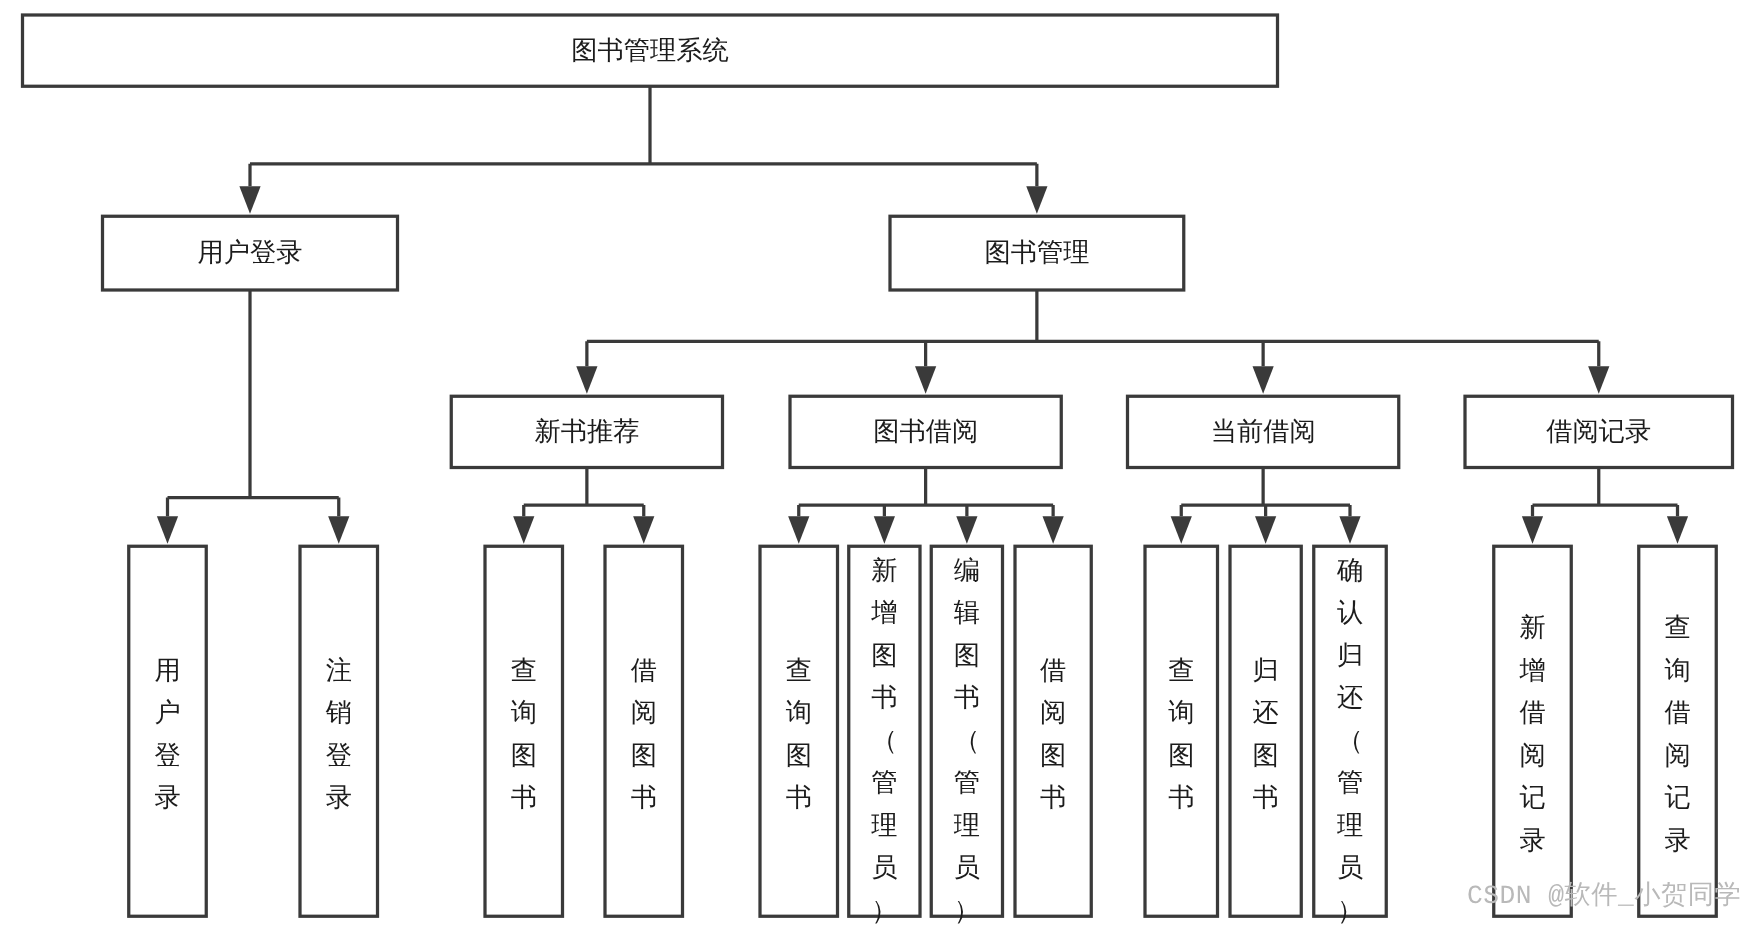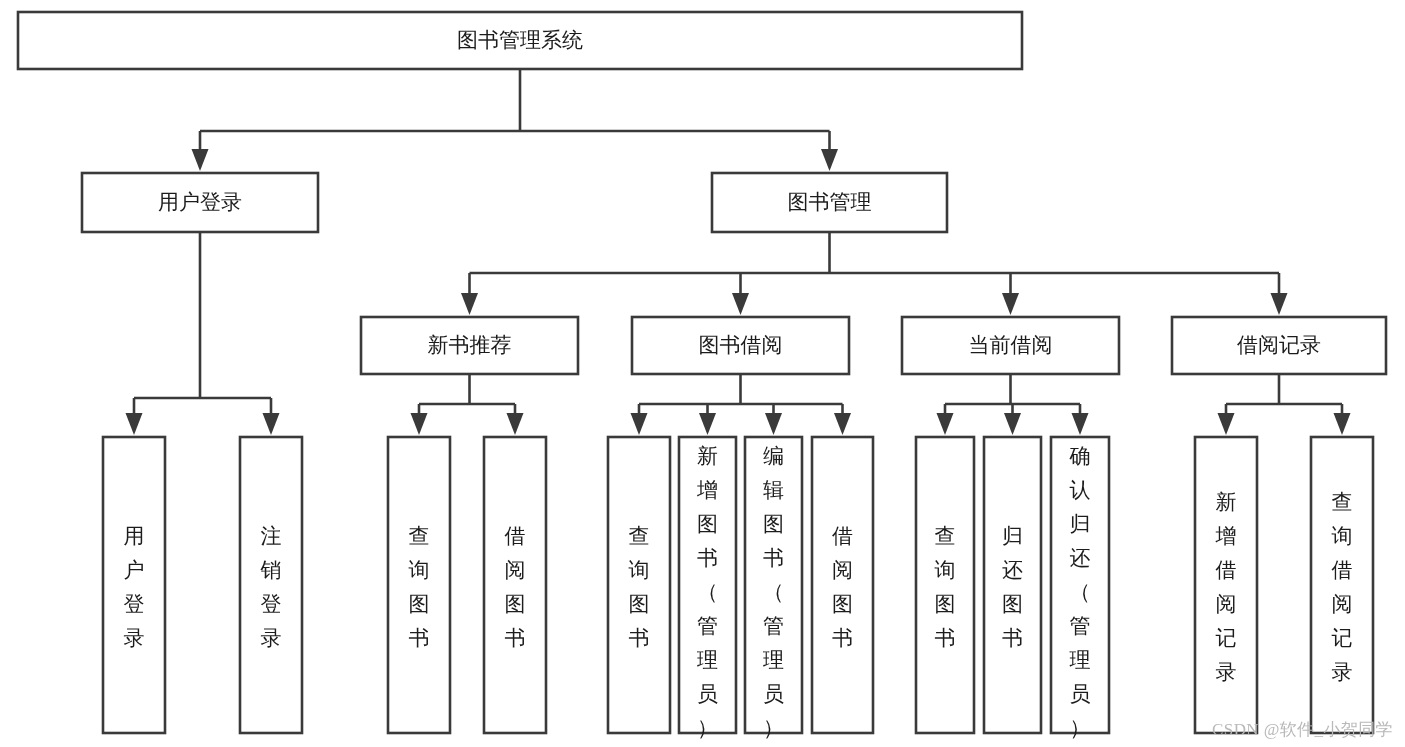--- a/index.html
+++ b/index.html
@@ -50,23 +50,23 @@
   }
   .node-label-v {
     font-family: "Liberation Sans", "DejaVu Sans", sans-serif;
     font-size: 21px;
     fill: #1c1c1c;
     text-anchor: middle;
   }
   .watermark {
     position: absolute;
     right: 12px;
-    bottom: 6px;
-    font-family: Liberation Serif, serif;
-    font-size: 17px;
+    bottom: 18px;
+    font-family: Liberation Mono, monospace;
+    font-size: 21px;
     color: #b9b9b9;
     letter-spacing: 0.4px;
     white-space: nowrap;
     pointer-events: none;
   }
 </style>
 </head>
 <body>
 
 <div id="diagram-root">

